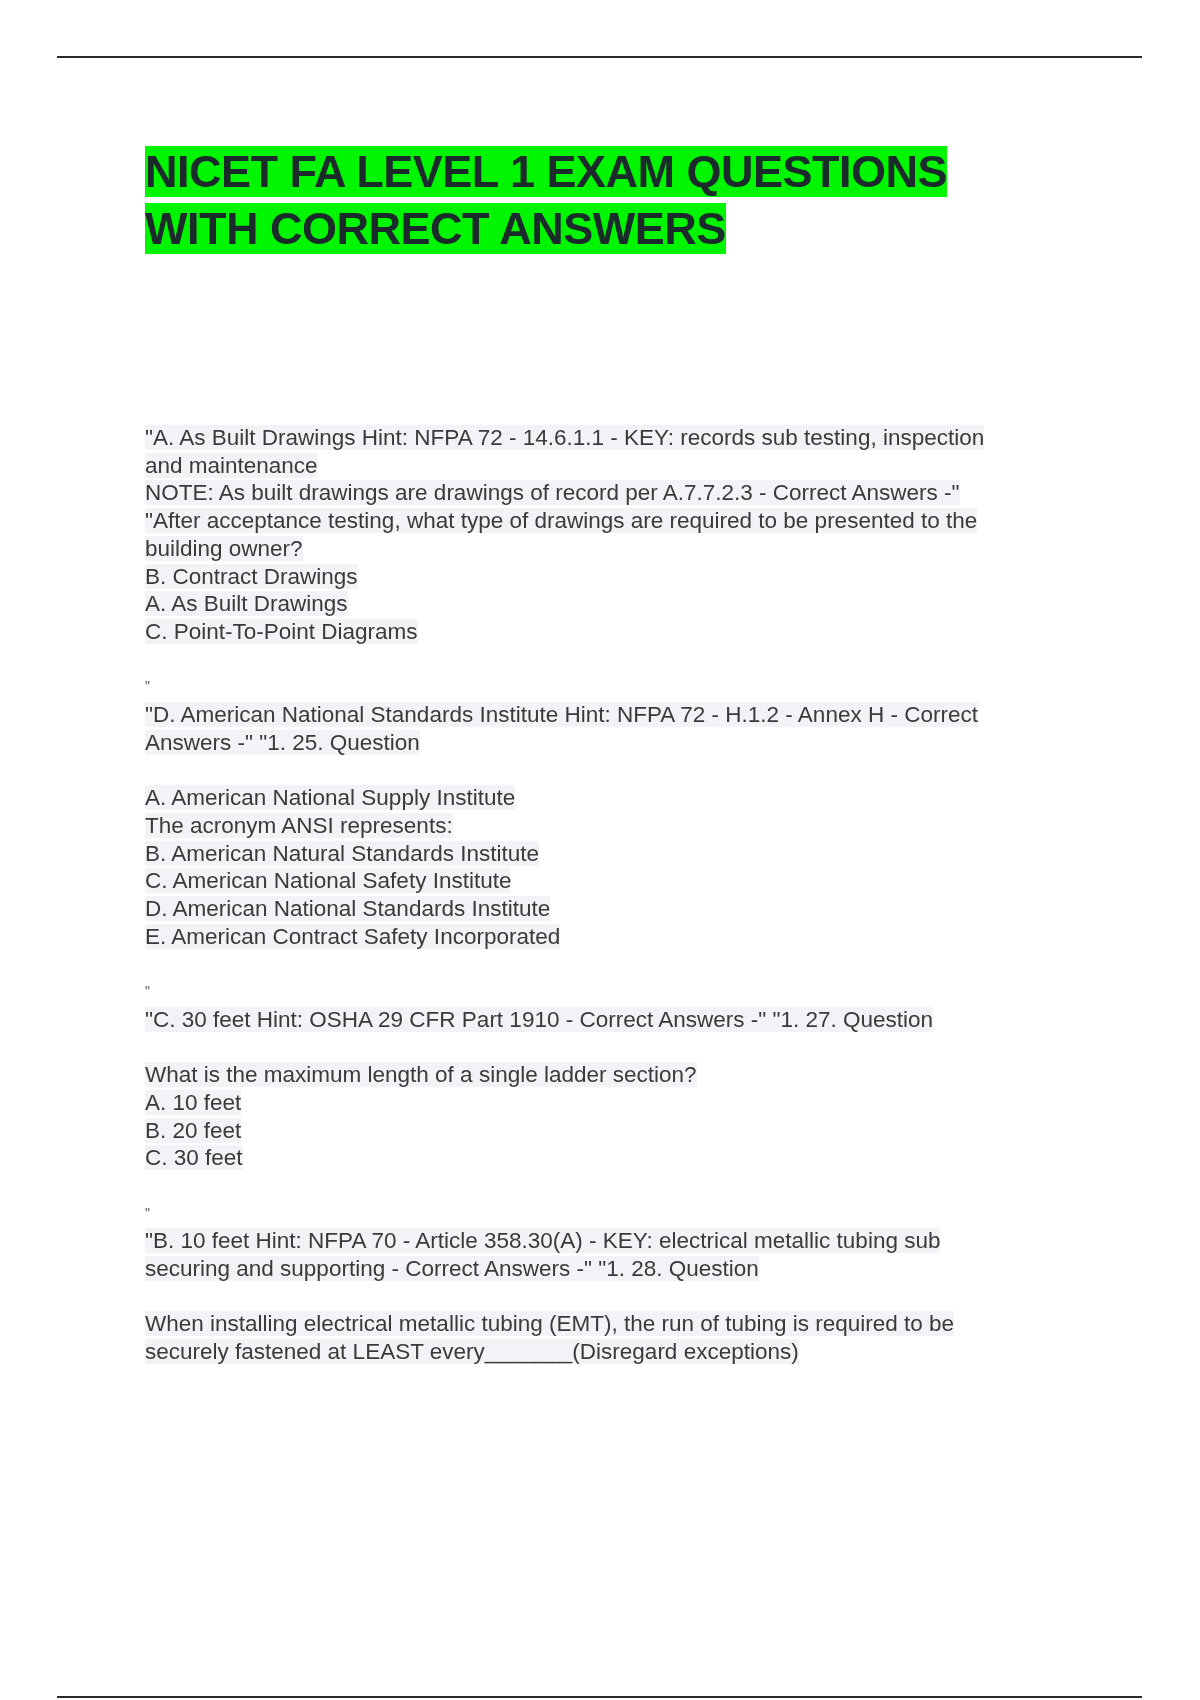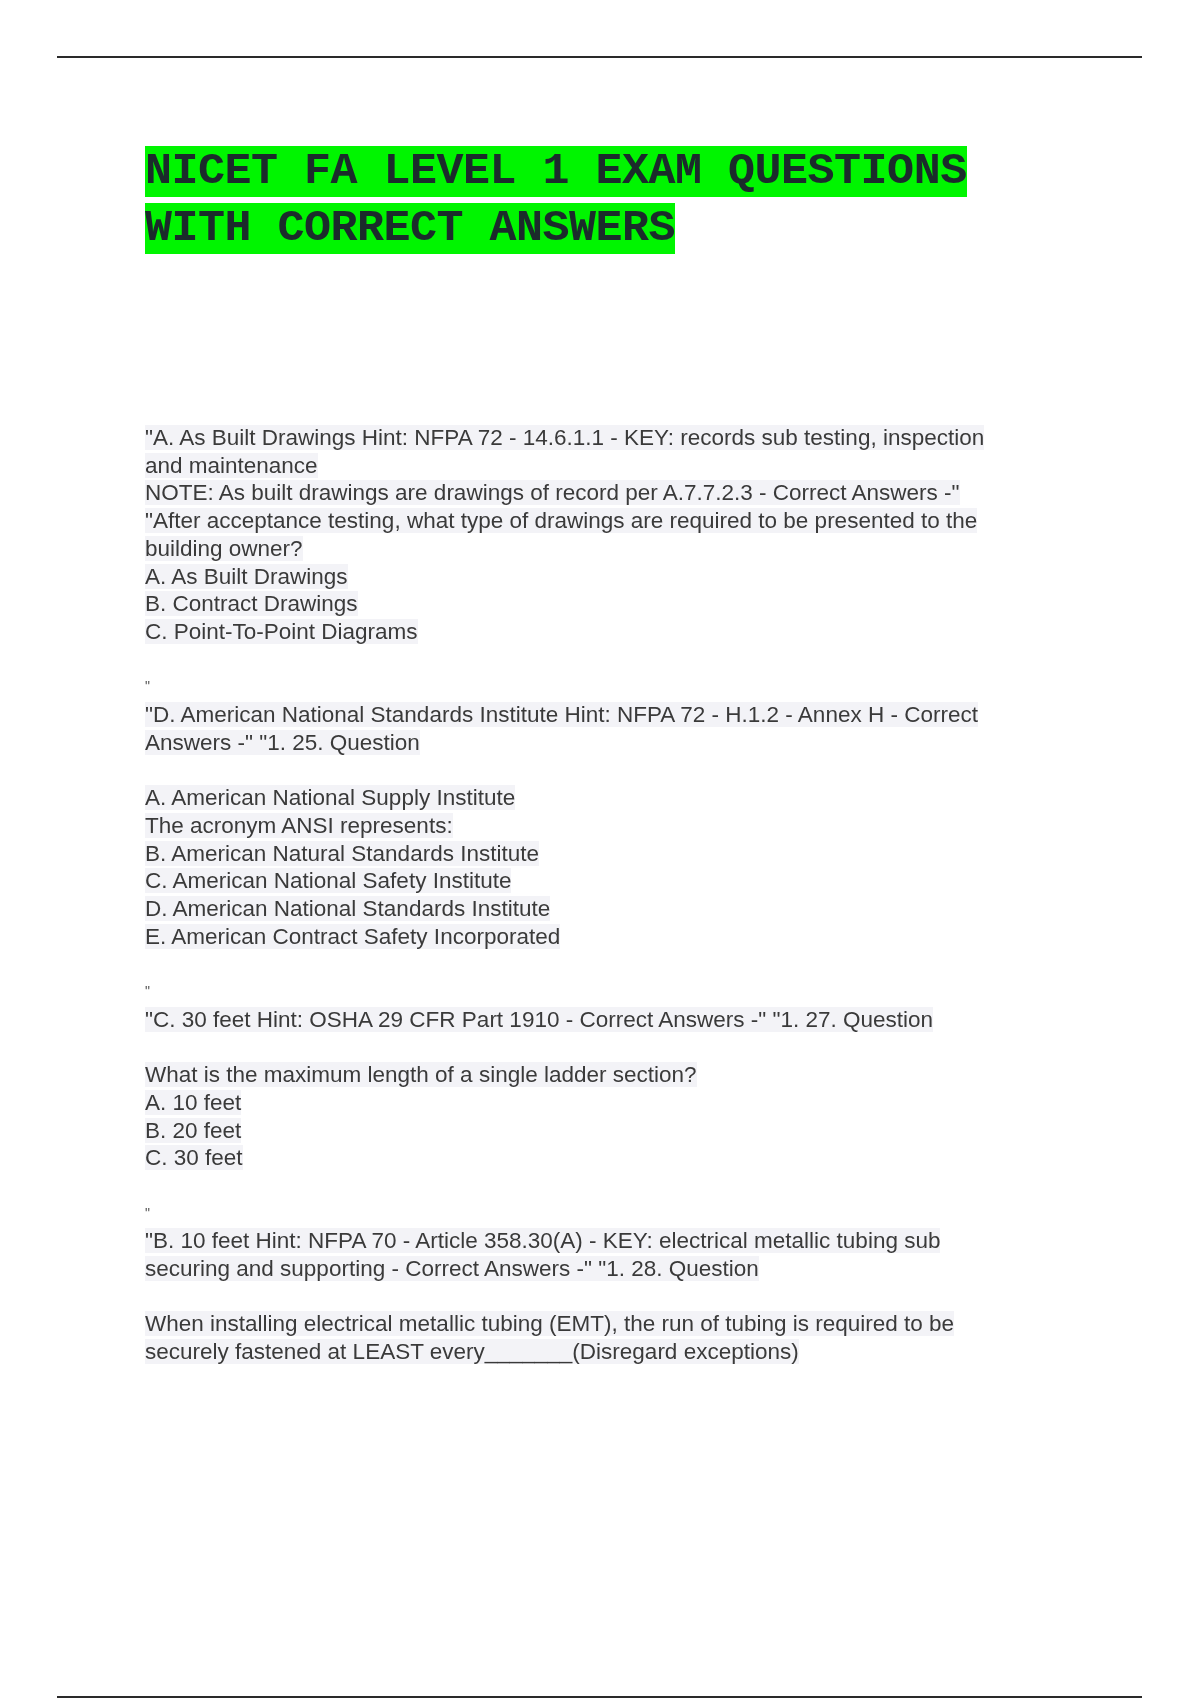--- a/index.html
+++ b/index.html
@@ -23,21 +23,21 @@
     }
     .rule.top { top: 56px; }
     .rule.bottom { top: 1696px; }
 
     .title {
       position: absolute;
       left: 145px;
       top: 143px;
       width: 900px;
       margin: 0;
-      font-family: Liberation Mono, monospace;
+      font-family: Liberation Sans, sans-serif;
       font-weight: bold;
       font-size: 45px;
       line-height: 57px;
       color: #1b2b2b;
       letter-spacing: -0.5px;
     }
     .title .hl {
       background: #00f500;
       -webkit-box-decoration-break: clone;
       box-decoration-break: clone;
@@ -78,22 +78,22 @@
 <h1 class="title"><span class="hl">NICET FA LEVEL 1 EXAM QUESTIONS</span><br><span class="hl">WITH CORRECT ANSWERS</span></h1>
 
 <div class="content">
 
   <div>
     <span class="line"><span class="hl-gray">"A. As Built Drawings Hint: NFPA 72 - 14.6.1.1 - KEY: records sub testing, inspection</span></span>
     <span class="line"><span class="hl-gray">and maintenance</span></span>
     <span class="line"><span class="hl-gray">NOTE: As built drawings are drawings of record per A.7.7.2.3 - Correct Answers -"</span></span>
     <span class="line"><span class="hl-gray">"After acceptance testing, what type of drawings are required to be presented to the</span></span>
     <span class="line"><span class="hl-gray">building owner?</span></span>
+    <span class="line"><span class="hl-gray">B. Contract Drawings</span></span>
     <span class="line"><span class="hl-gray">A. As Built Drawings</span></span>
-    <span class="line"><span class="hl-gray">B. Contract Drawings</span></span>
     <span class="line"><span class="hl-gray">C. Point-To-Point Diagrams</span></span>
     <span class="blank"></span>
     <span class="quote-mark">"</span>
   </div>
 
   <div>
     <span class="line"><span class="hl-gray">"D. American National Standards Institute Hint: NFPA 72 - H.1.2 - Annex H - Correct</span></span>
     <span class="line"><span class="hl-gray">Answers -" "1. 25. Question</span></span>
     <span class="blank"></span>
     <span class="line"><span class="hl-gray">A. American National Supply Institute</span></span>

